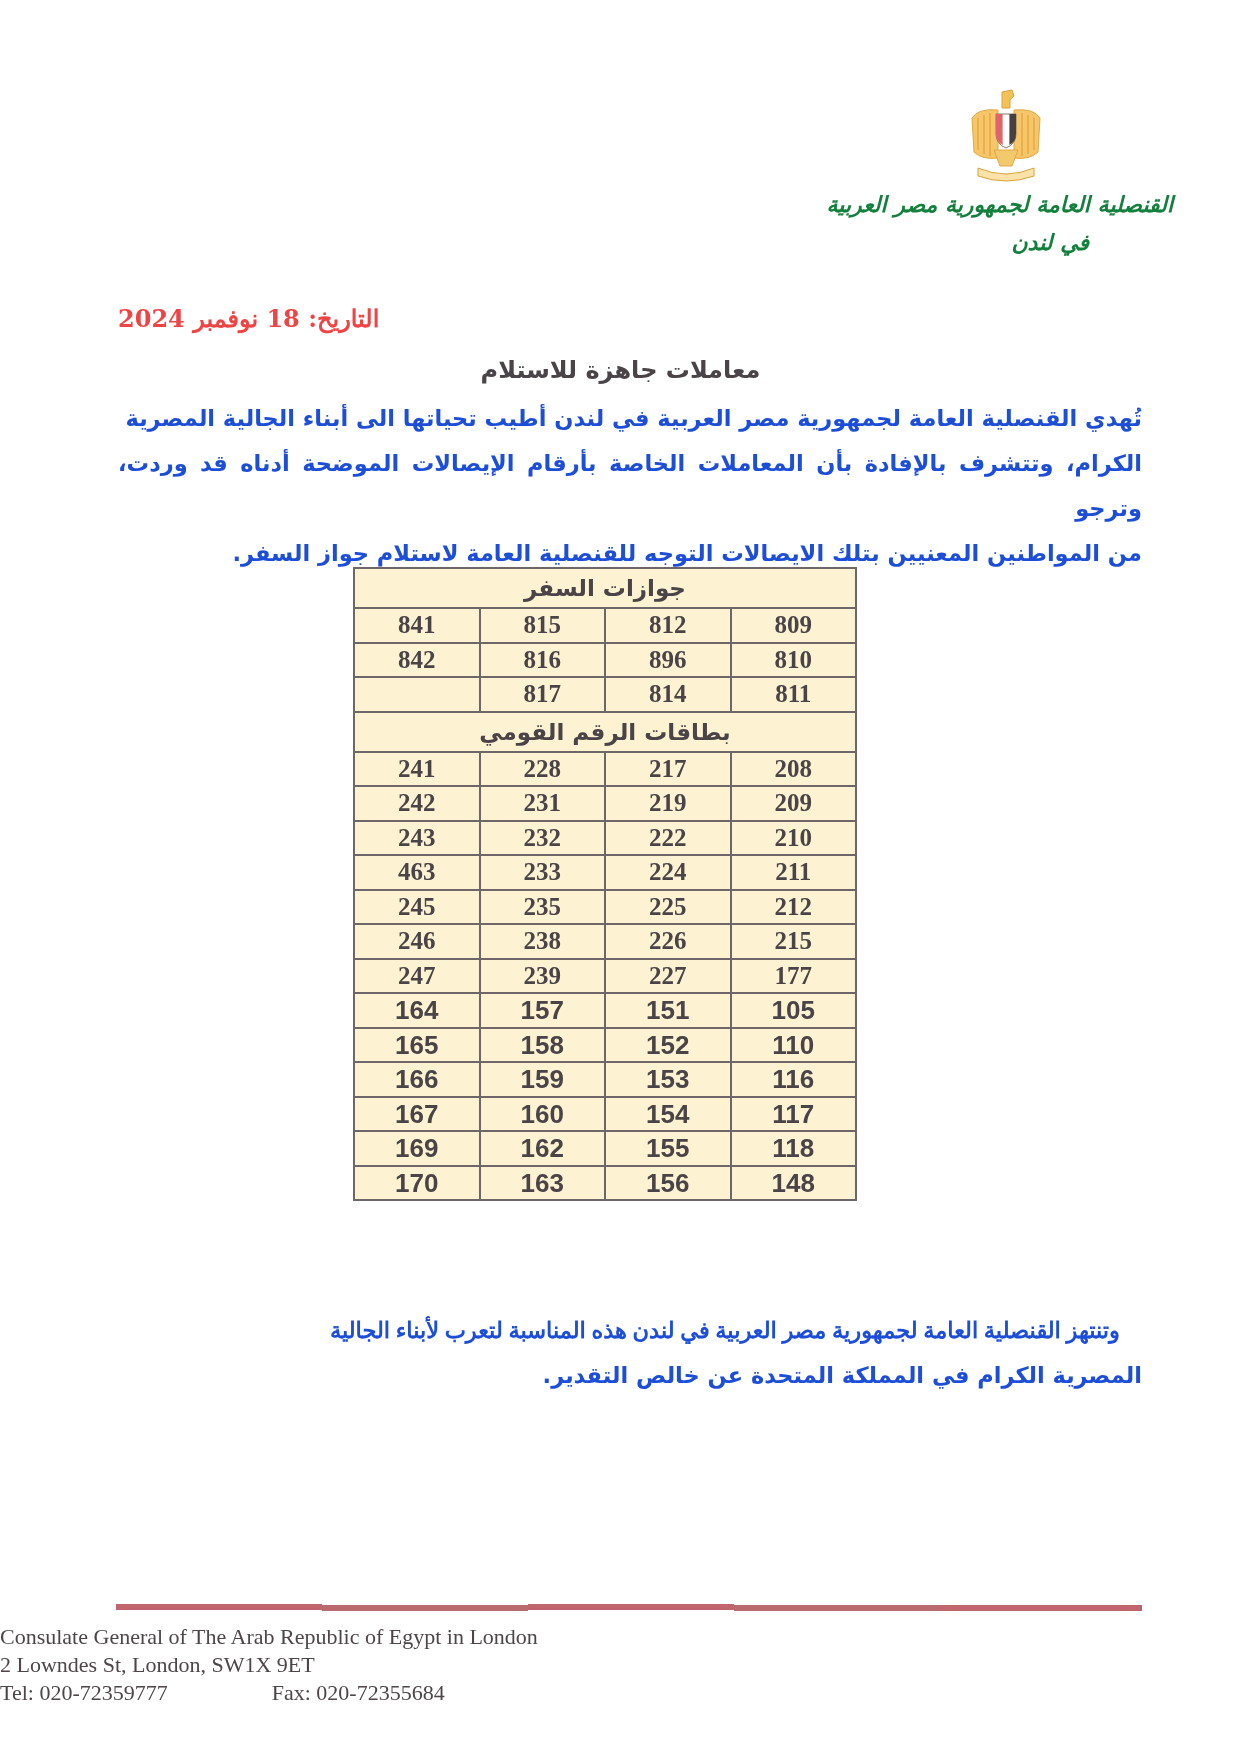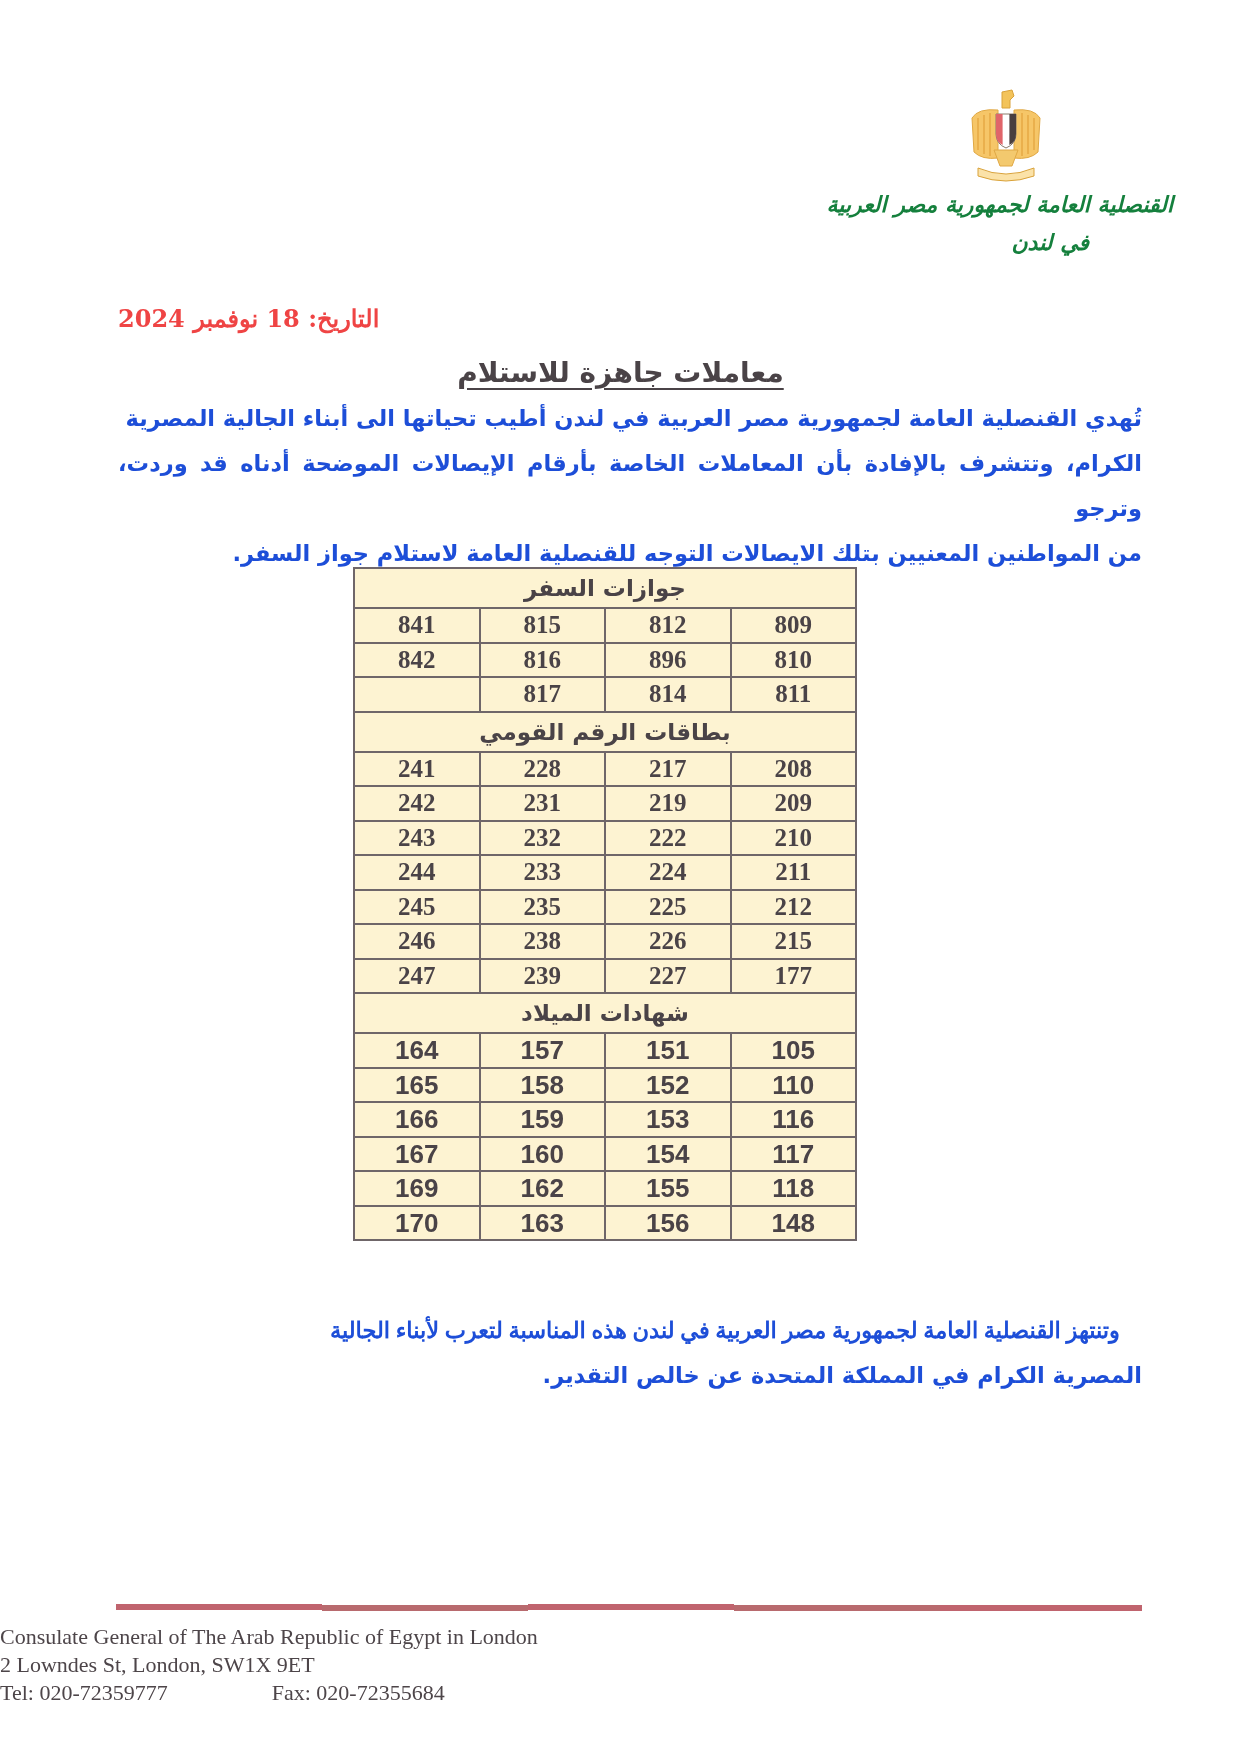--- a/index.html
+++ b/index.html
@@ -56,22 +56,21 @@
     .doc-title {
       left: 0;
       width: 1241px;
       top: 356px;
       text-align: center;
       direction: rtl;
     }
     .doc-title span {
       font-family: "DejaVu Sans", sans-serif;
       font-weight: bold;
-      font-size: 28px;
-      text-decoration: underline;
+      font-size: 24px;
       text-underline-offset: 6px;
       color: #4a4347;
     }
 
     
     .para {
       direction: rtl;
       text-align: justify;
       text-align-last: right;
       font-family: "DejaVu Sans", sans-serif;
@@ -231,44 +230,41 @@
     <tr class="num-row serif">
       <td>210</td>
       <td>222</td>
       <td>232</td>
       <td>243</td>
     </tr>
     <tr class="num-row serif">
       <td>211</td>
       <td>224</td>
       <td>233</td>
-      <td>244</td>
+      <td>463</td>
     </tr>
     <tr class="num-row serif">
       <td>212</td>
       <td>225</td>
       <td>235</td>
       <td>245</td>
     </tr>
     <tr class="num-row serif">
       <td>215</td>
       <td>226</td>
       <td>238</td>
       <td>246</td>
     </tr>
     <tr class="num-row serif">
       <td>177</td>
       <td>227</td>
       <td>239</td>
       <td>247</td>
     </tr>
 
-    <tr class="section-header">
-      <td colspan="4">شهادات الميلاد</td>
-    </tr>
     <tr class="num-row sans">
       <td>105</td>
       <td>151</td>
       <td>157</td>
       <td>164</td>
     </tr>
     <tr class="num-row sans">
       <td>110</td>
       <td>152</td>
       <td>158</td>

